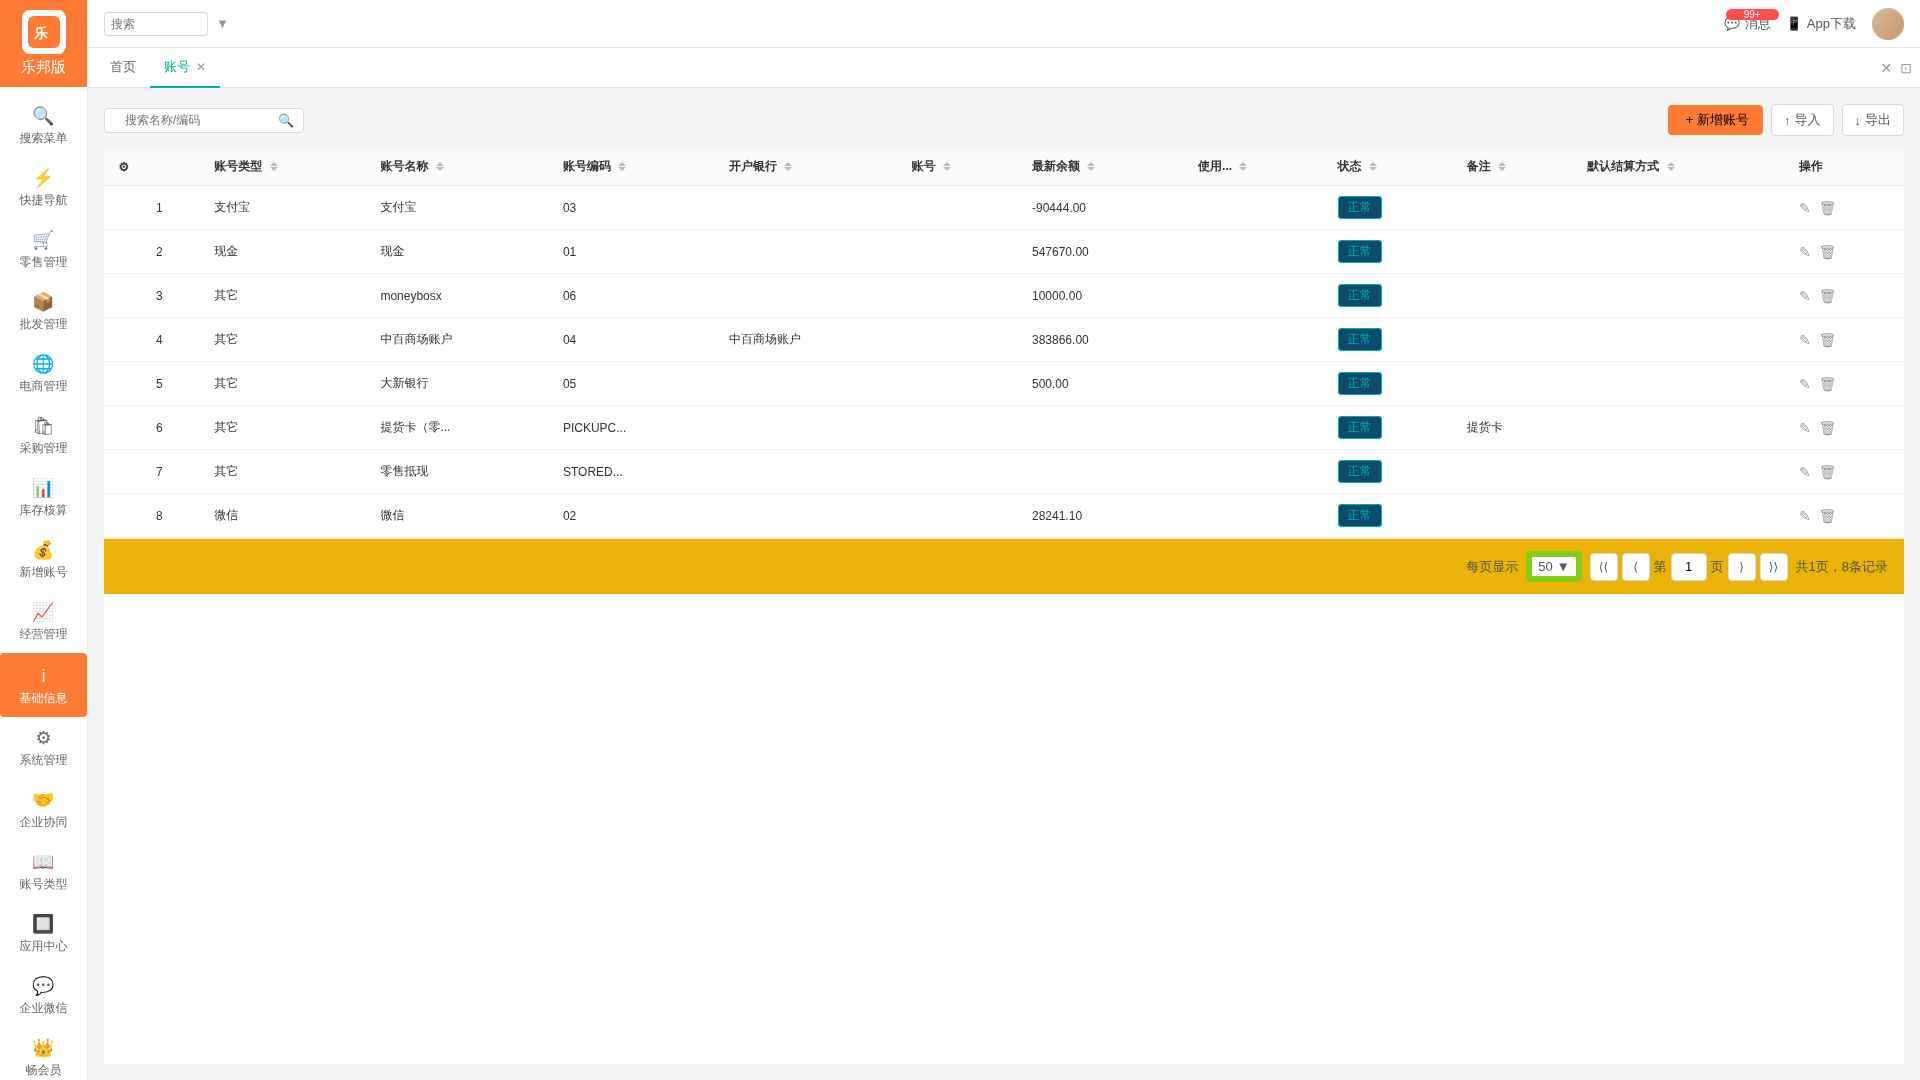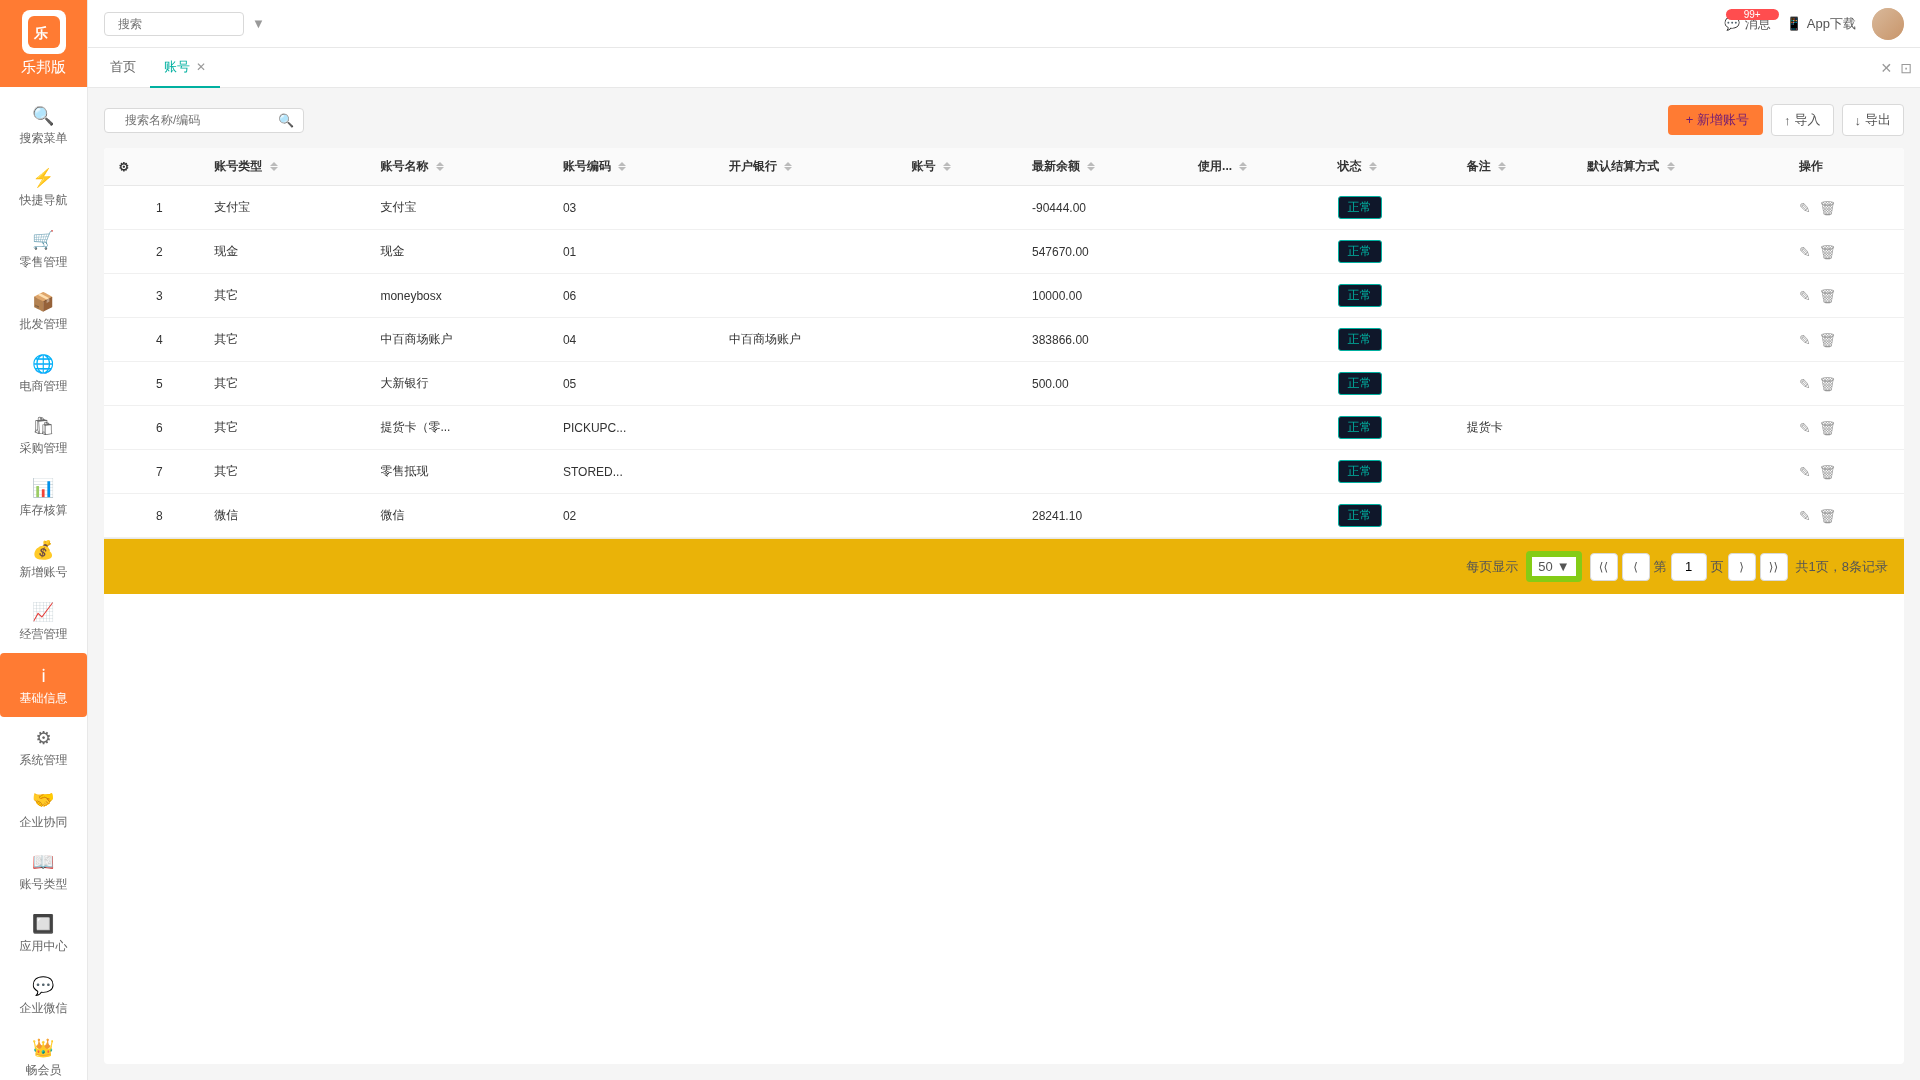--- a/index.html
+++ b/index.html
@@ -88,22 +88,22 @@
       gap: 12px;
     }
     .search-area {
       display: flex;
       align-items: center;
       gap: 8px;
     }
     .search-box {
       border: 1px solid #d9d9d9;
       border-radius: 4px;
-      padding: 4px 13px;
-      width: 140px;
+      padding: 4px 6px;
+      width: 104px;
       font-size: 12px;
       color: #999;
     }
     .top-bar-right {
       display: flex;
       align-items: center;
       gap: 16px;
     }
     .top-btn {
       display: flex;
@@ -212,21 +212,21 @@
       color: #999;
       margin-left: 12px;
     }
     .toolbar-right {
       display: flex;
       align-items: center;
       gap: 8px;
     }
     .btn-primary {
       background: #ff7b33;
-      color: #701a75;
+      color: #000000;
       border: none;
       border-radius: 4px;
       padding: 6px 14px;
       font-size: 13px;
       cursor: pointer;
       display: flex;
       align-items: center;
       gap: 4px;
     }
     .btn-default {
@@ -293,21 +293,21 @@
       font-size: 12px;
       color: #333;
       border-bottom: 1px solid #f0f0f0;
       white-space: nowrap;
     }
     .status-badge {
       display: inline-block;
       padding: 2px 9px;
       border-radius: 3px;
       font-size: 12px;
-      background: #0f172a;
+      background: #0c4a6e;
       color: #00b0a0;
       border: 1px solid #00b0a0;
     }
     .action-btns {
       display: flex;
       gap: 8px;
       align-items: center;
     }
     .action-btn {
       cursor: pointer;

